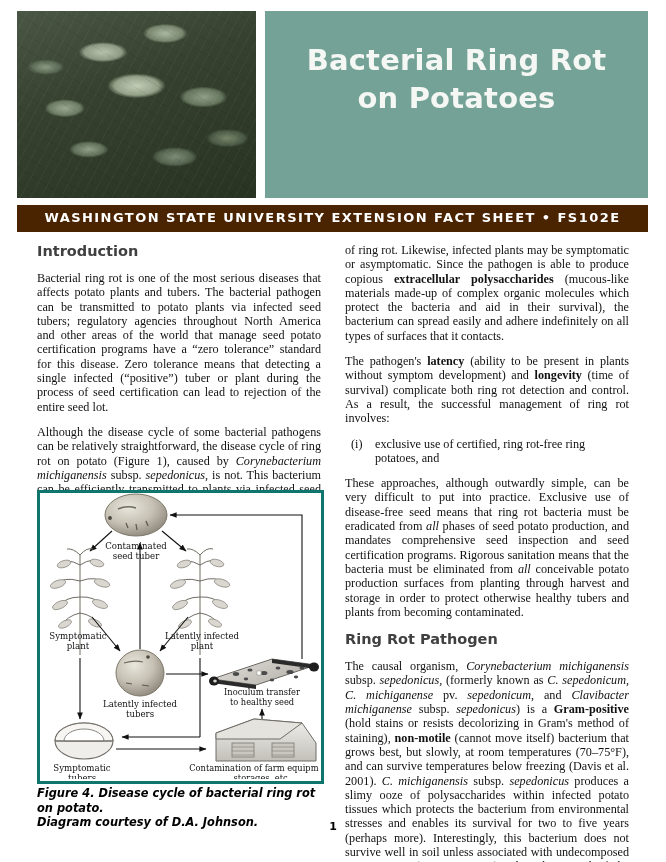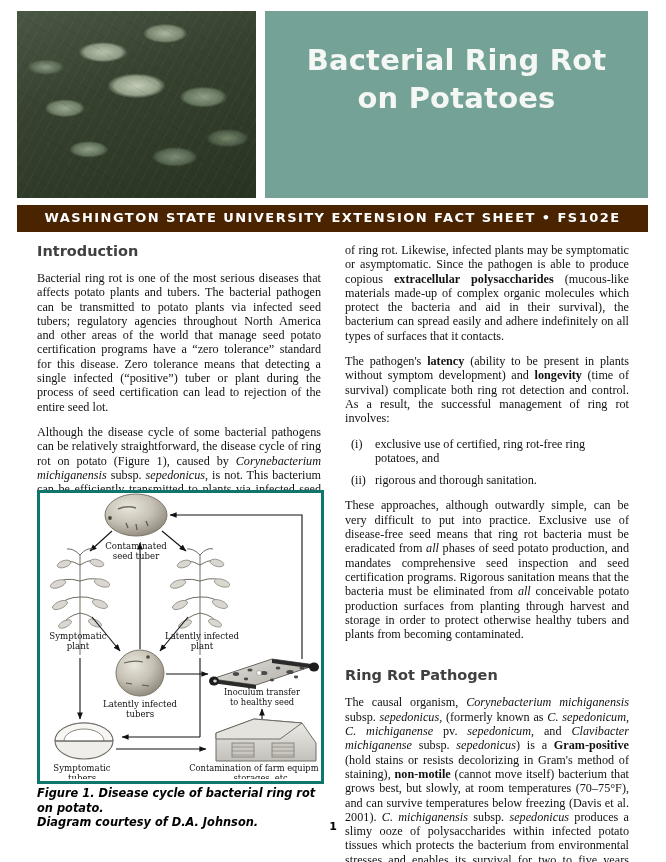--- a/index.html
+++ b/index.html
@@ -71,21 +71,21 @@
   }
   .col.left{left:37px;}
   .col.right{left:345px;}
 
   h2.sec{
     font-family:"DejaVu Sans", sans-serif;
     font-size:14.5px;font-weight:700;color:#404040;
     margin:0 0 11px 0;line-height:17px;
     text-align:left;
   }
-  h2.sec.spaced{margin-top:26px;}
+  h2.sec.spaced{margin-top:12px;}
   p{margin:0 0 11px 0;}
   p:last-child{margin-bottom:0;}
   i,em{font-style:italic;}
   b,strong{font-weight:700;}
 
   ol.roman{margin:0 0 11px 0;padding:0;list-style:none;}
   ol.roman li{
     position:relative;padding-left:30px;margin-bottom:8px;
     text-align:left;
   }
@@ -282,32 +282,31 @@
           <path d="M192,254 h22 M192,258 h22 M192,262 h22"></path>
           <path d="M232,254 h22 M232,258 h22 M232,262 h22"></path>
         </g>
       </g>
       <text x="222" y="278" font-family="DejaVu Serif, serif" font-size="8.3" text-anchor="middle" fill="#111">Contamination of farm equipment,</text>
       <text x="222" y="288" font-family="DejaVu Serif, serif" font-size="8.3" text-anchor="middle" fill="#111">storages, etc.</text>
     </svg>
   </div>
 
   <div class="figcaption">
-    <div>Figure 1. Disease cycle of bacterial ring rot on potato.</div>
+    <div>Figure 4. Disease cycle of bacterial ring rot on potato.</div>
     <div>Diagram courtesy of D.A. Johnson.</div>
   </div>
 
   <div class="col right">
     <p><span>of ring rot. Likewise, infected plants may be symptomatic or asymptomatic. Since the pathogen is able to produce copious </span><b>extracellular polysaccharides</b><span> (mucous-like materials made-up of complex organic molecules which protect the bacteria and aid in their survival), the bacterium can spread easily and adhere indefinitely on all types of surfaces that it contacts.</span></p>
 
     <p><span>The pathogen's </span><b>latency</b><span> (ability to be present in plants without symptom development) and </span><b>longevity</b><span> (time of survival) complicate both ring rot detection and control. As a result, the successful management of ring rot involves:</span></p>
 
     <ol class="roman">
       <li><span class="mk">(i)</span><span>exclusive use of certified, ring rot-free ring potatoes, and</span></li>
-      <li><span class="mk">(ii)</span><span>rigorous and thorough sanitation.</span></li>
     </ol>
 
     <p><span>These approaches, although outwardly simple, can be very difficult to put into practice. Exclusive use of disease-free seed means that ring rot bacteria must be eradicated from </span><i>all</i><span> phases of seed potato production, and mandates comprehensive seed inspection and seed certification programs. Rigorous sanitation means that the bacteria must be eliminated from </span><i>all</i><span> conceivable potato production surfaces from planting through harvest and storage in order to protect otherwise healthy tubers and plants from becoming contaminated.</span></p>
 
     <h2 class="sec spaced">Ring Rot Pathogen</h2>
 
     <p><span>The causal organism, </span><i>Corynebacterium michiganensis</i><span> subsp. </span><i>sepedonicus,</i><span> (formerly known as </span><i>C. sepedonicum, C. michiganense</i><span> pv. </span><i>sepedonicum</i><span>, and </span><i>Clavibacter michiganense</i><span> subsp. </span><i>sepedonicus</i><span>) is a </span><b>Gram-positive</b><span> (hold stains or resists decolorizing in Gram's method of staining), </span><b>non-motile</b><span> (cannot move itself) bacterium that grows best, but slowly, at room temperatures (70–75°F), and can survive temperatures below freezing (Davis et al. 2001). </span><i>C. michiganensis</i><span> subsp. </span><i>sepedonicus</i><span> produces a slimy ooze of polysaccharides within infected potato tissues which protects the bacterium from environmental stresses and enables its survival for two to five years (perhaps more). Interestingly, this bacterium does not survive well in soil unless associated with undecomposed potato tissue (De Boer 2008). Also, the spread of the pathogen via water is</span></p>
   </div>
 
   <div class="pageno">1</div>

